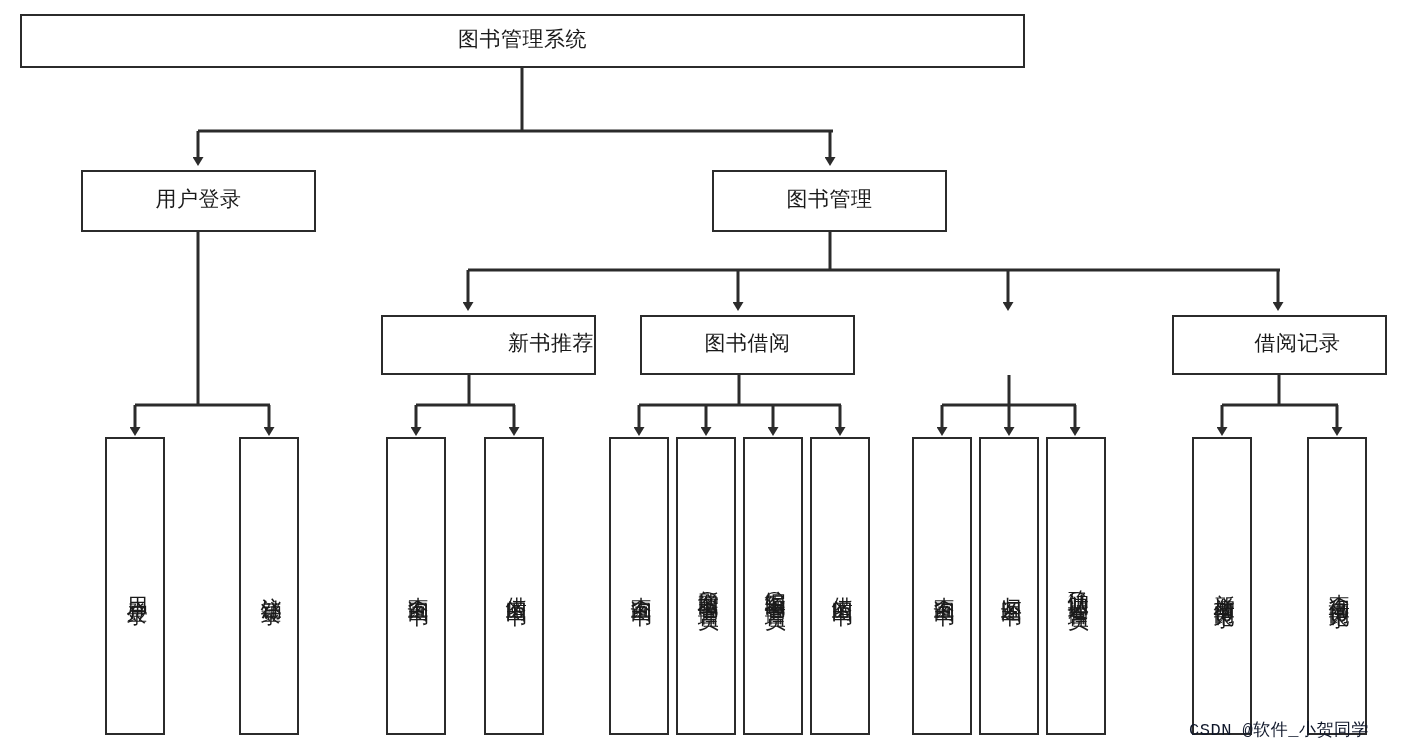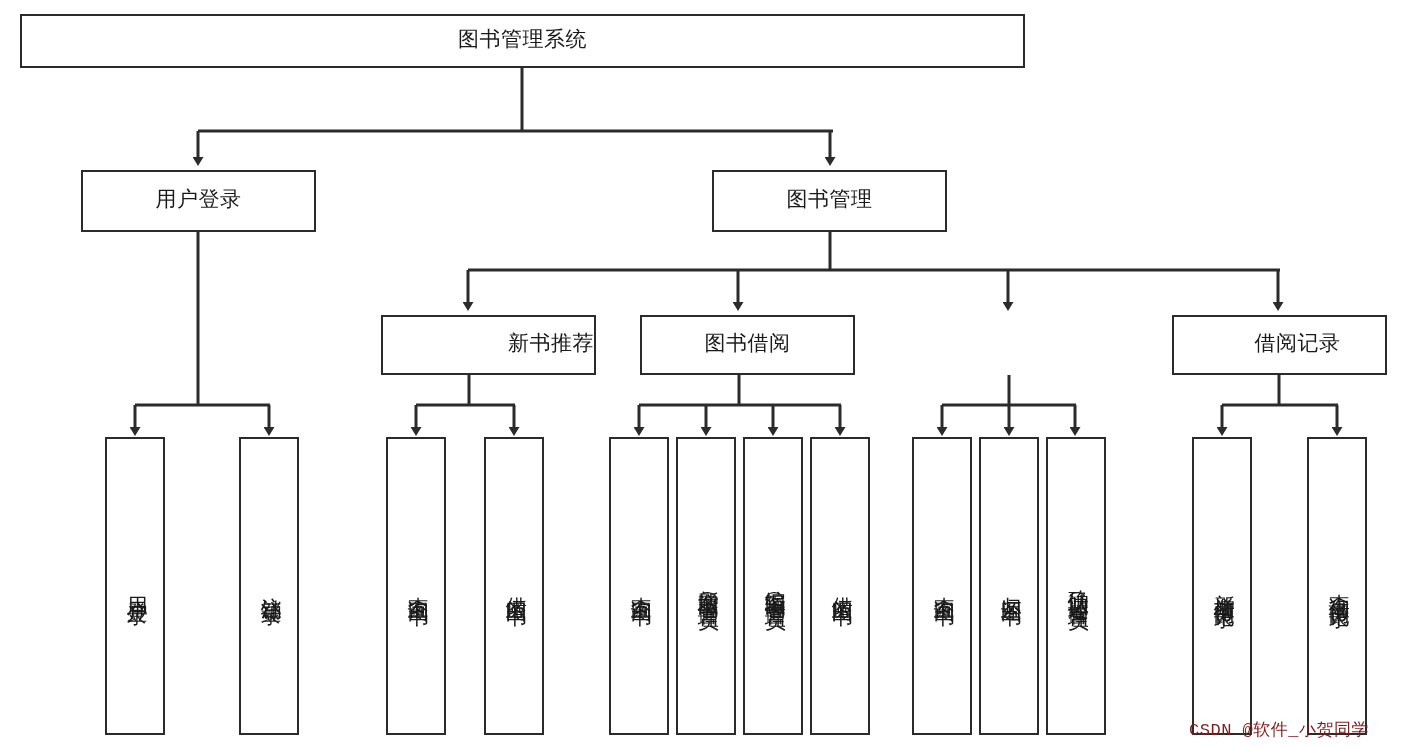--- a/index.html
+++ b/index.html
@@ -54,21 +54,21 @@
     line-height: 1.35;
     letter-spacing: 3px;
     white-space: nowrap;
     max-height: 286px;
   }
   .watermark {
     position: absolute;
     right: 8px;
     bottom: 6px;
     font-size: 17px;
-    color: #7f1d1d;
+    color: #0f172a;
     letter-spacing: 0.5px;
     white-space: nowrap;
     z-index: 5;
   }
 </style>
 </head>
 <body>
 
 <div id="diagram-root">
 

